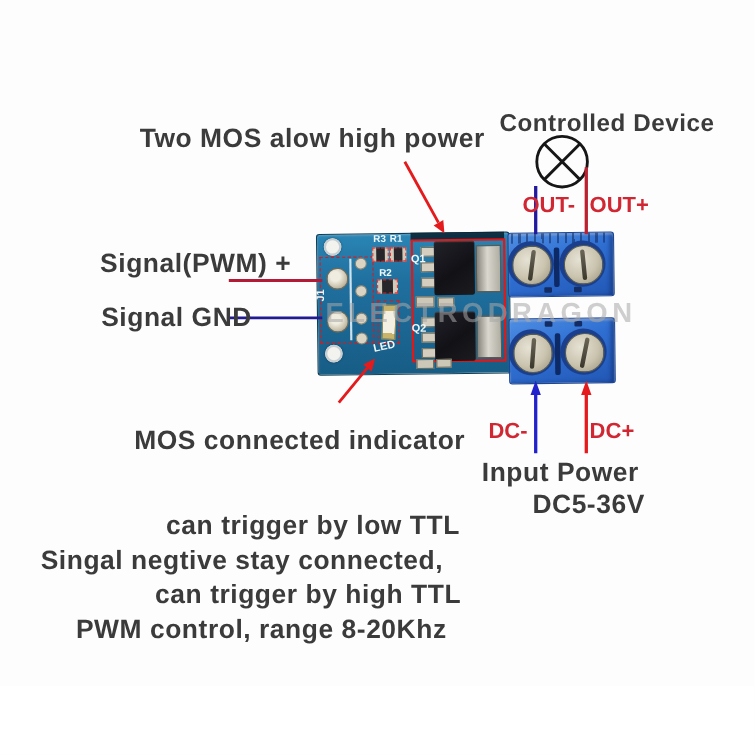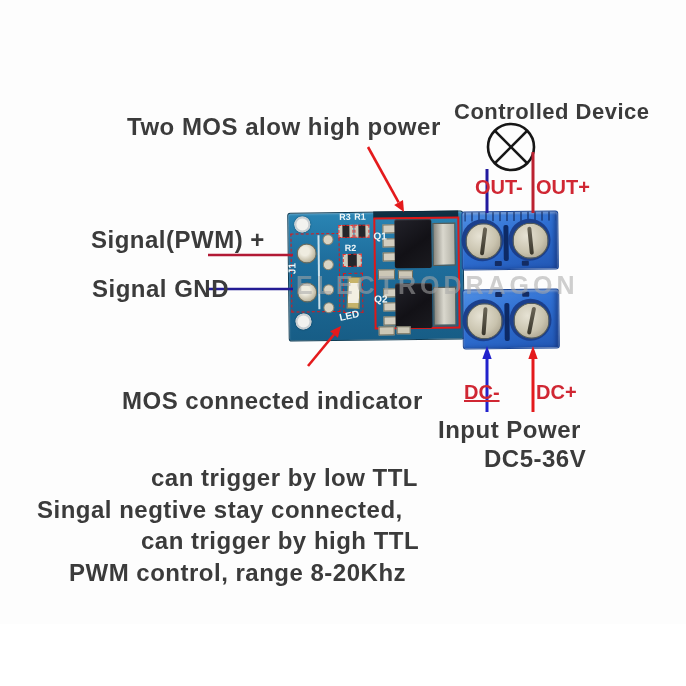--- a/index.html
+++ b/index.html
@@ -23,21 +23,21 @@
   .t-mos-ind{left:122px;top:346px;margin-top:41px;}
   .t-input1{left:438px;top:416px;}
   .t-input2{left:484px;top:445px;}
   .t-note1{left:37px;top:433px;}
   .t-note2{left:151px;top:464px;}
   .t-note3{left:37px;top:496px;}
   .t-note4{left:141px;top:527px;}
   .t-note5{left:69px;top:559px;}
   .t-out-minus{left:443px;top:176px;margin-left:32px;}
   .t-out-plus{left:536px;top:176px;}
-  .t-dc-minus{left:464px;top:381px;text-decoration:underline;}
+  .t-dc-minus{left:444px;top:381px;}
   .t-dc-plus{left:536px;top:381px;}
 
   
   .board{position:absolute;left:286px;top:206px;width:276px;height:142px;
     transform:rotate(-0.7deg);z-index:2;}
   .pcb{position:absolute;left:2px;top:5px;width:174px;height:127px;
     background:linear-gradient(180deg,#2a85b4 0%,#1f6f9e 35%,#175d86 100%);
     border:1px solid #0e3c55;border-radius:3px;
     box-shadow:inset 0 1px 2px rgba(255,255,255,.25);}
   .hole{position:absolute;width:16px;height:16px;border-radius:50%;

